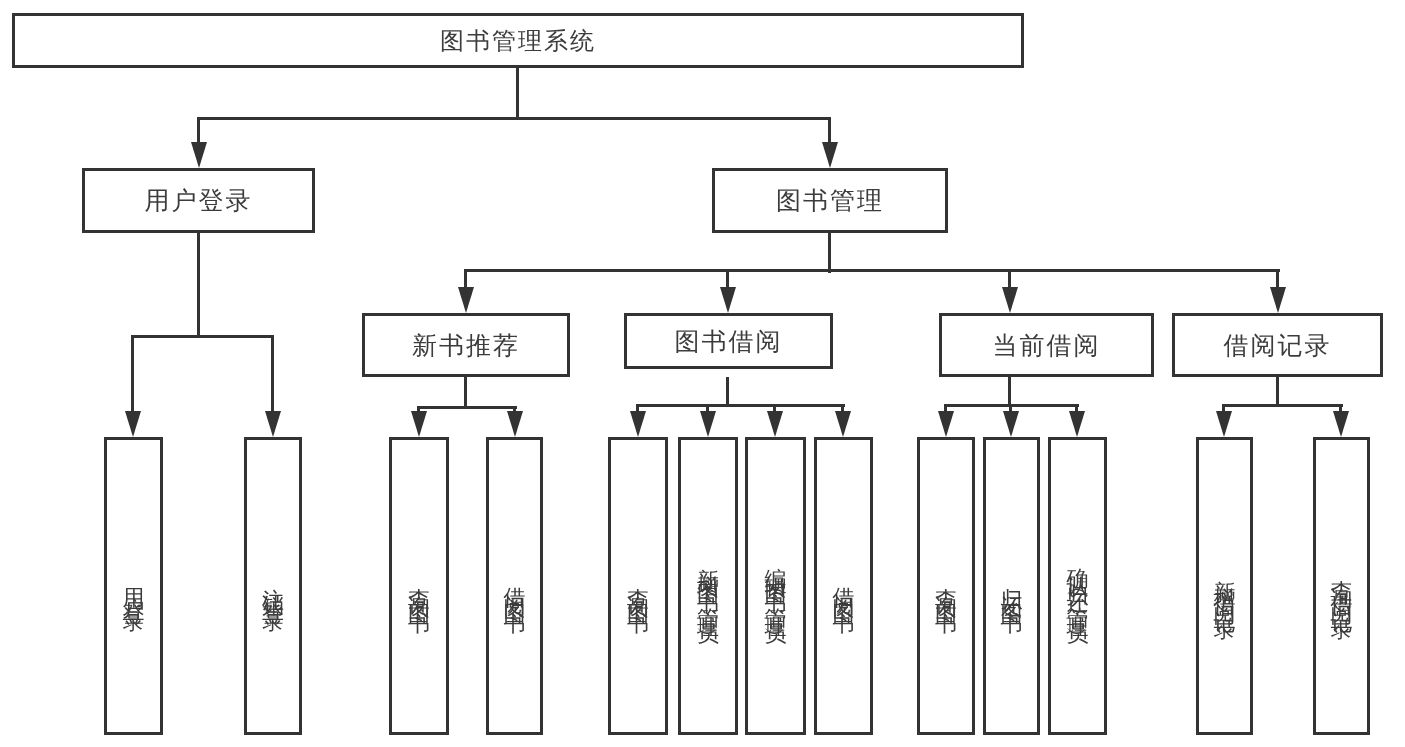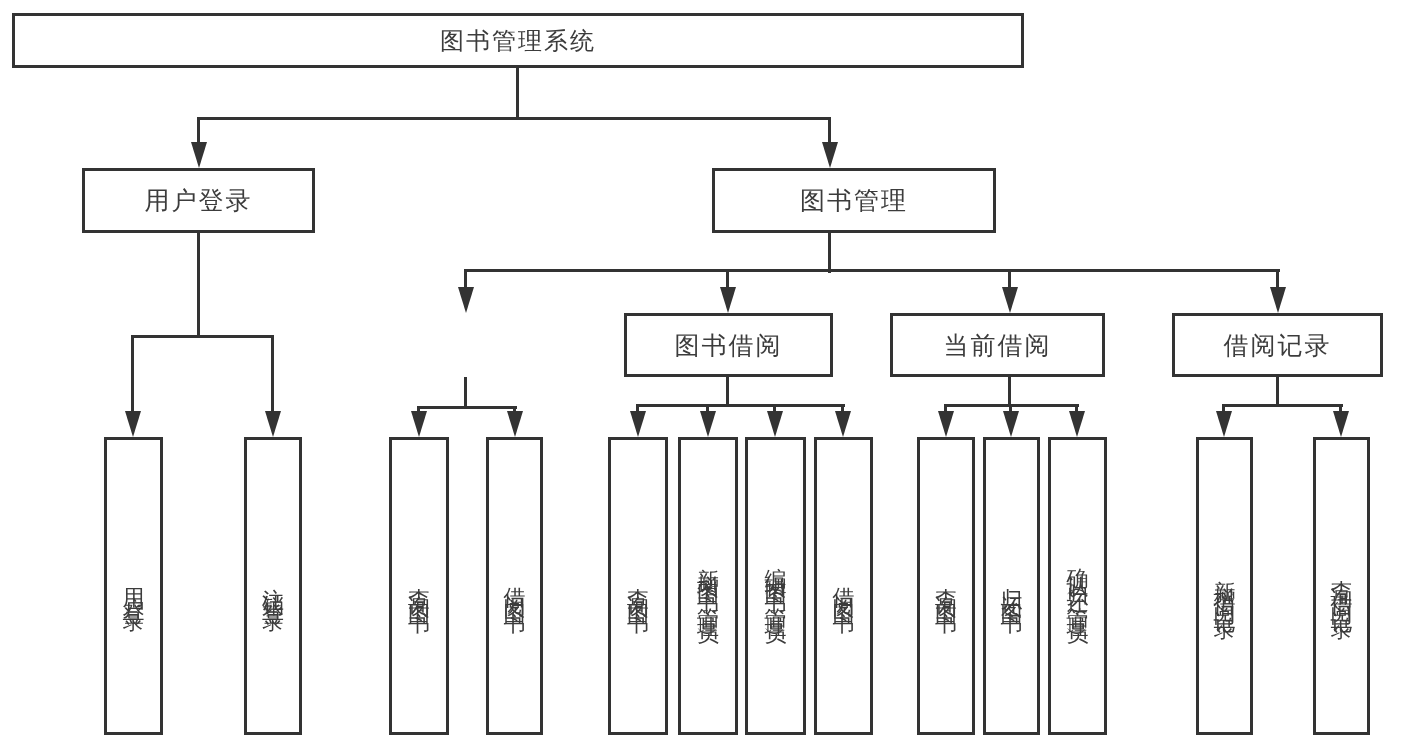--- a/index.html
+++ b/index.html
@@ -66,39 +66,42 @@
   <div class="cl" style="left:516px;top:68px;width:3px;height:51px;"></div>
   <div class="cl" style="left:198px;top:117px;width:633px;height:3px;"></div>
   <div class="cl" style="left:197px;top:117px;width:3px;height:30px;"></div>
   <div class="arr" style="left:191px;top:142px;"></div>
   <div class="cl" style="left:828px;top:117px;width:3px;height:30px;"></div>
   <div class="arr" style="left:822px;top:142px;"></div>
 
   <div class="hbox" style="left:82px;top:168px;width:233px;height:65px;">
     <span>用户登录</span>
   </div>
-  <div class="hbox" style="left:712px;top:168px;width:284px;height:65px;">
+  <div class="hbox" style="left:712px;top:168px;width:236px;height:65px;">
     <span>图书管理</span>
   </div>
 
   <div class="cl" style="left:828px;top:233px;width:3px;height:40px;"></div>
   <div class="cl" style="left:465px;top:269px;width:815px;height:3px;"></div>
   <div class="cl" style="left:464px;top:269px;width:3px;height:24px;"></div>
   <div class="arr" style="left:458px;top:287px;"></div>
   <div class="cl" style="left:726px;top:269px;width:3px;height:24px;"></div>
   <div class="arr" style="left:720px;top:287px;"></div>
   <div class="cl" style="left:1008px;top:269px;width:3px;height:24px;"></div>
   <div class="arr" style="left:1002px;top:287px;"></div>
   <div class="cl" style="left:1276px;top:269px;width:3px;height:24px;"></div>
   <div class="arr" style="left:1270px;top:287px;"></div>
 
-  <div class="hbox" style="left:624px;top:313px;width:209px;height:64px;text-align:center;">
+  <div class="hbox" style="left:362px;top:313px;width:208px;height:64px;">
+    <span>新书推荐</span>
+  </div>
+  <div class="hbox" style="left:624px;top:313px;width:209px;height:56px;text-align:center;">
     <span>图书借阅</span>
   </div>
-  <div class="hbox" style="left:890px;top:313px;width:215px;height:64px;">
+  <div class="hbox" style="left:939px;top:313px;width:215px;height:64px;">
     <span>当前借阅</span>
   </div>
   <div class="hbox" style="left:1172px;top:313px;width:211px;height:64px;">
     <span>借阅记录</span>
   </div>
 
   <div class="cl" style="left:197px;top:233px;width:3px;height:105px;"></div>
   <div class="cl" style="left:131px;top:335px;width:142px;height:3px;"></div>
   <div class="cl" style="left:131px;top:335px;width:3px;height:80px;"></div>
   <div class="arr" style="left:125px;top:411px;"></div>

